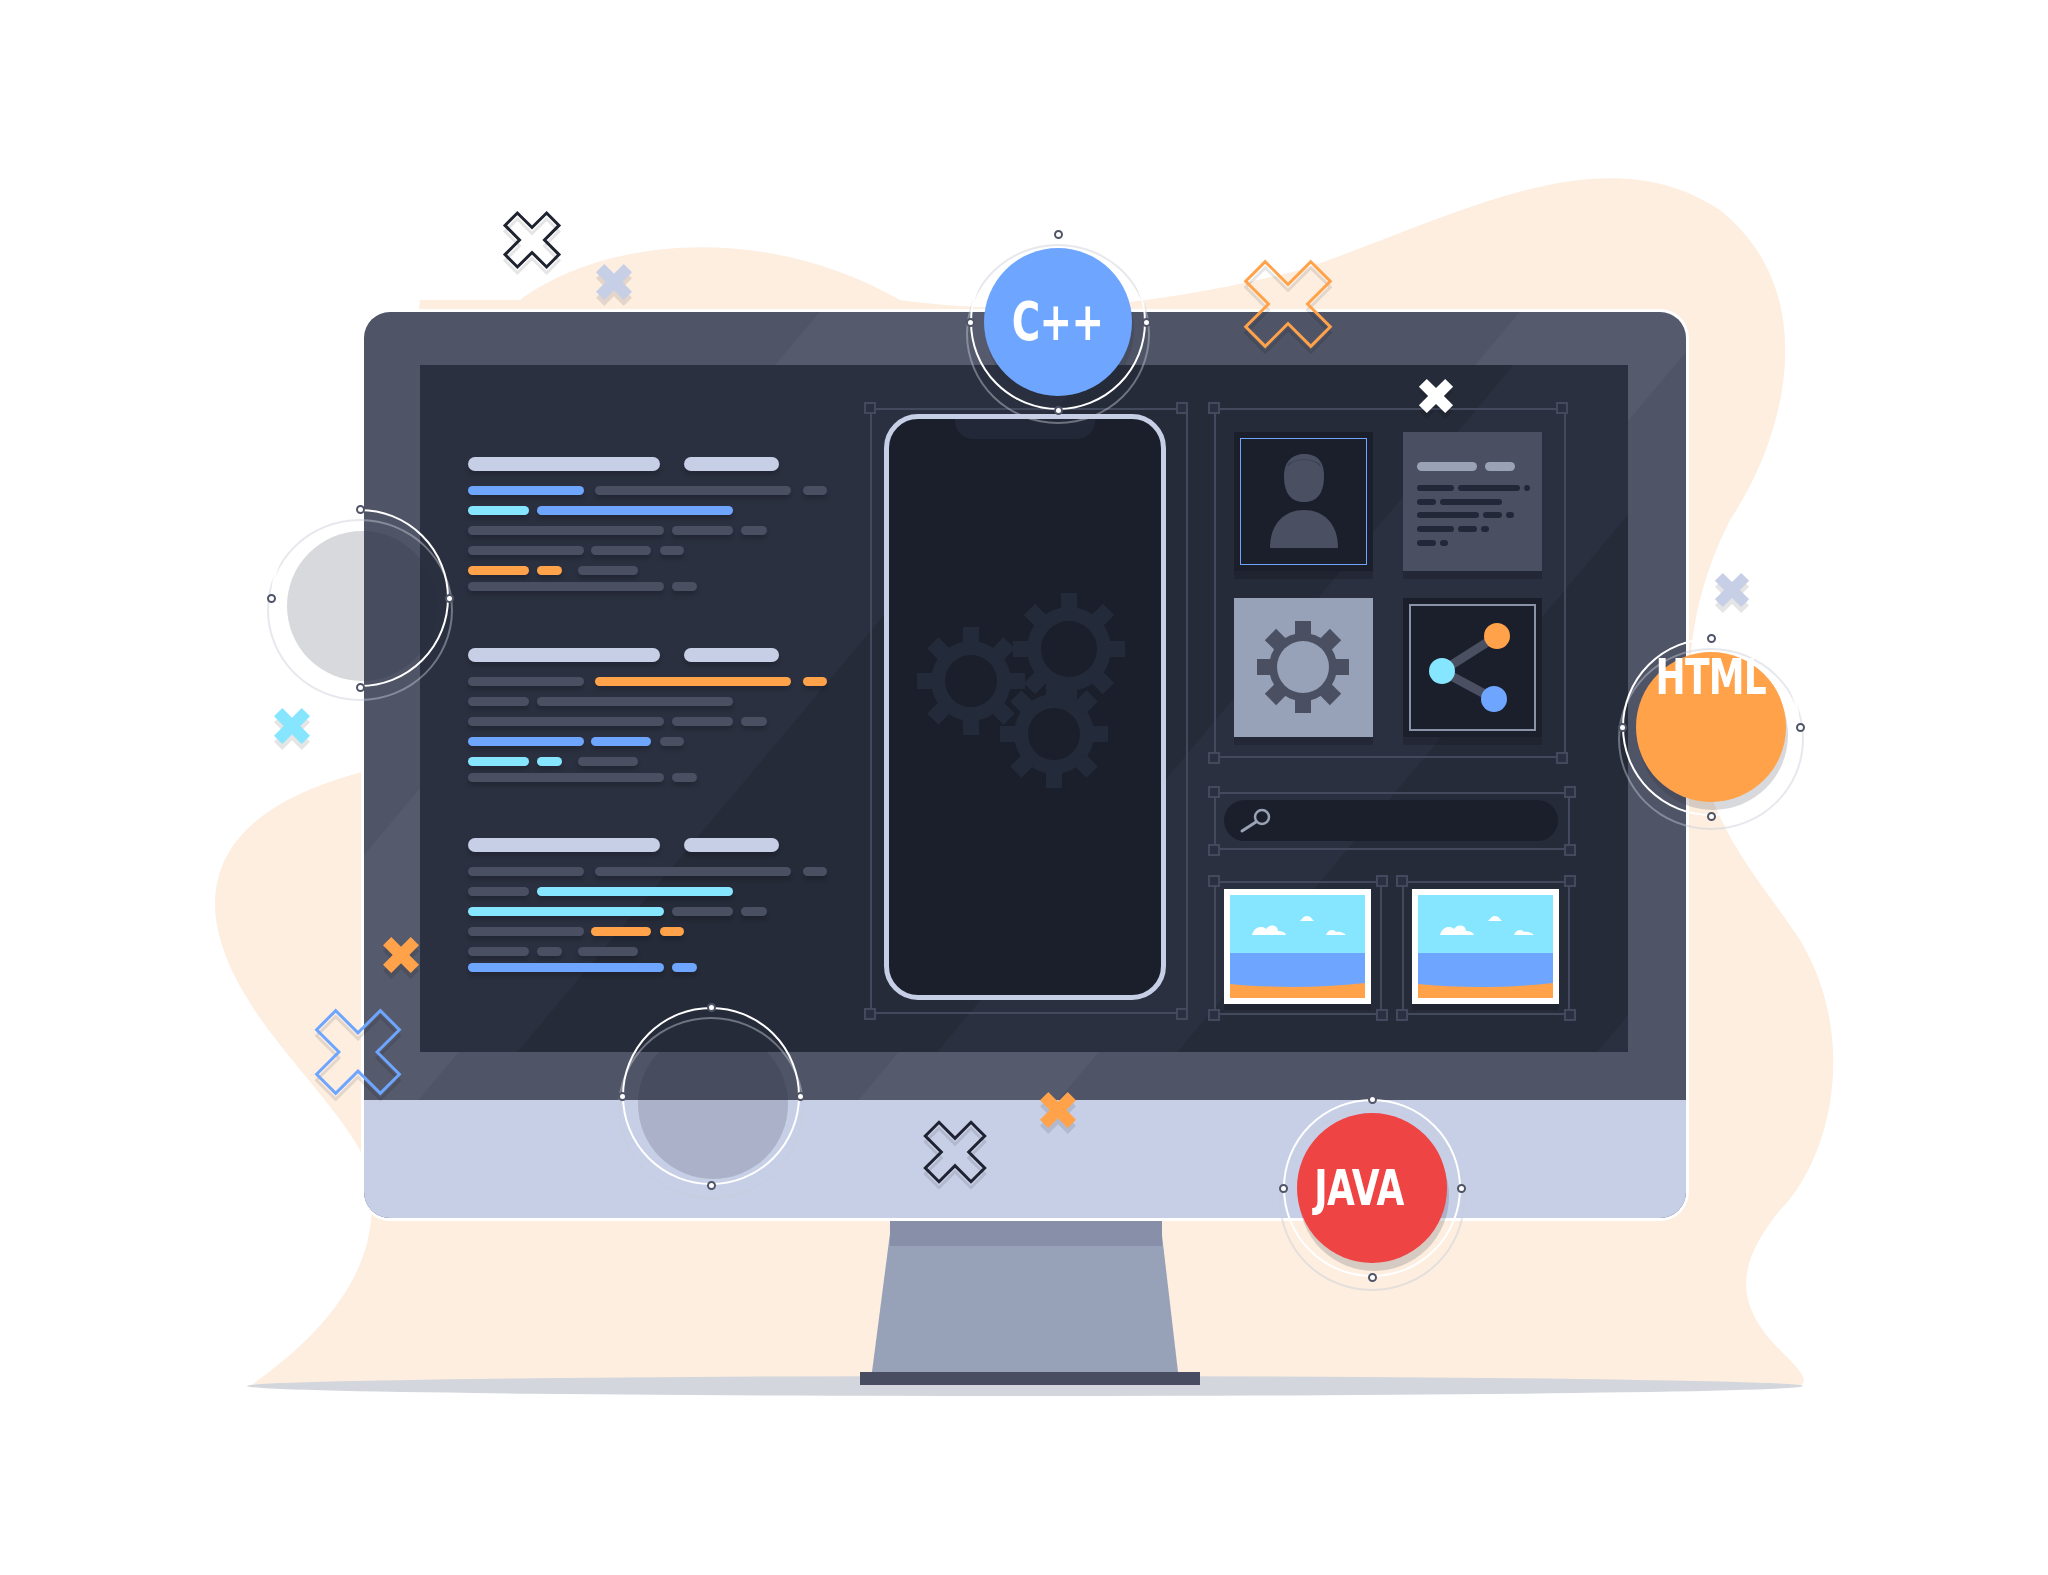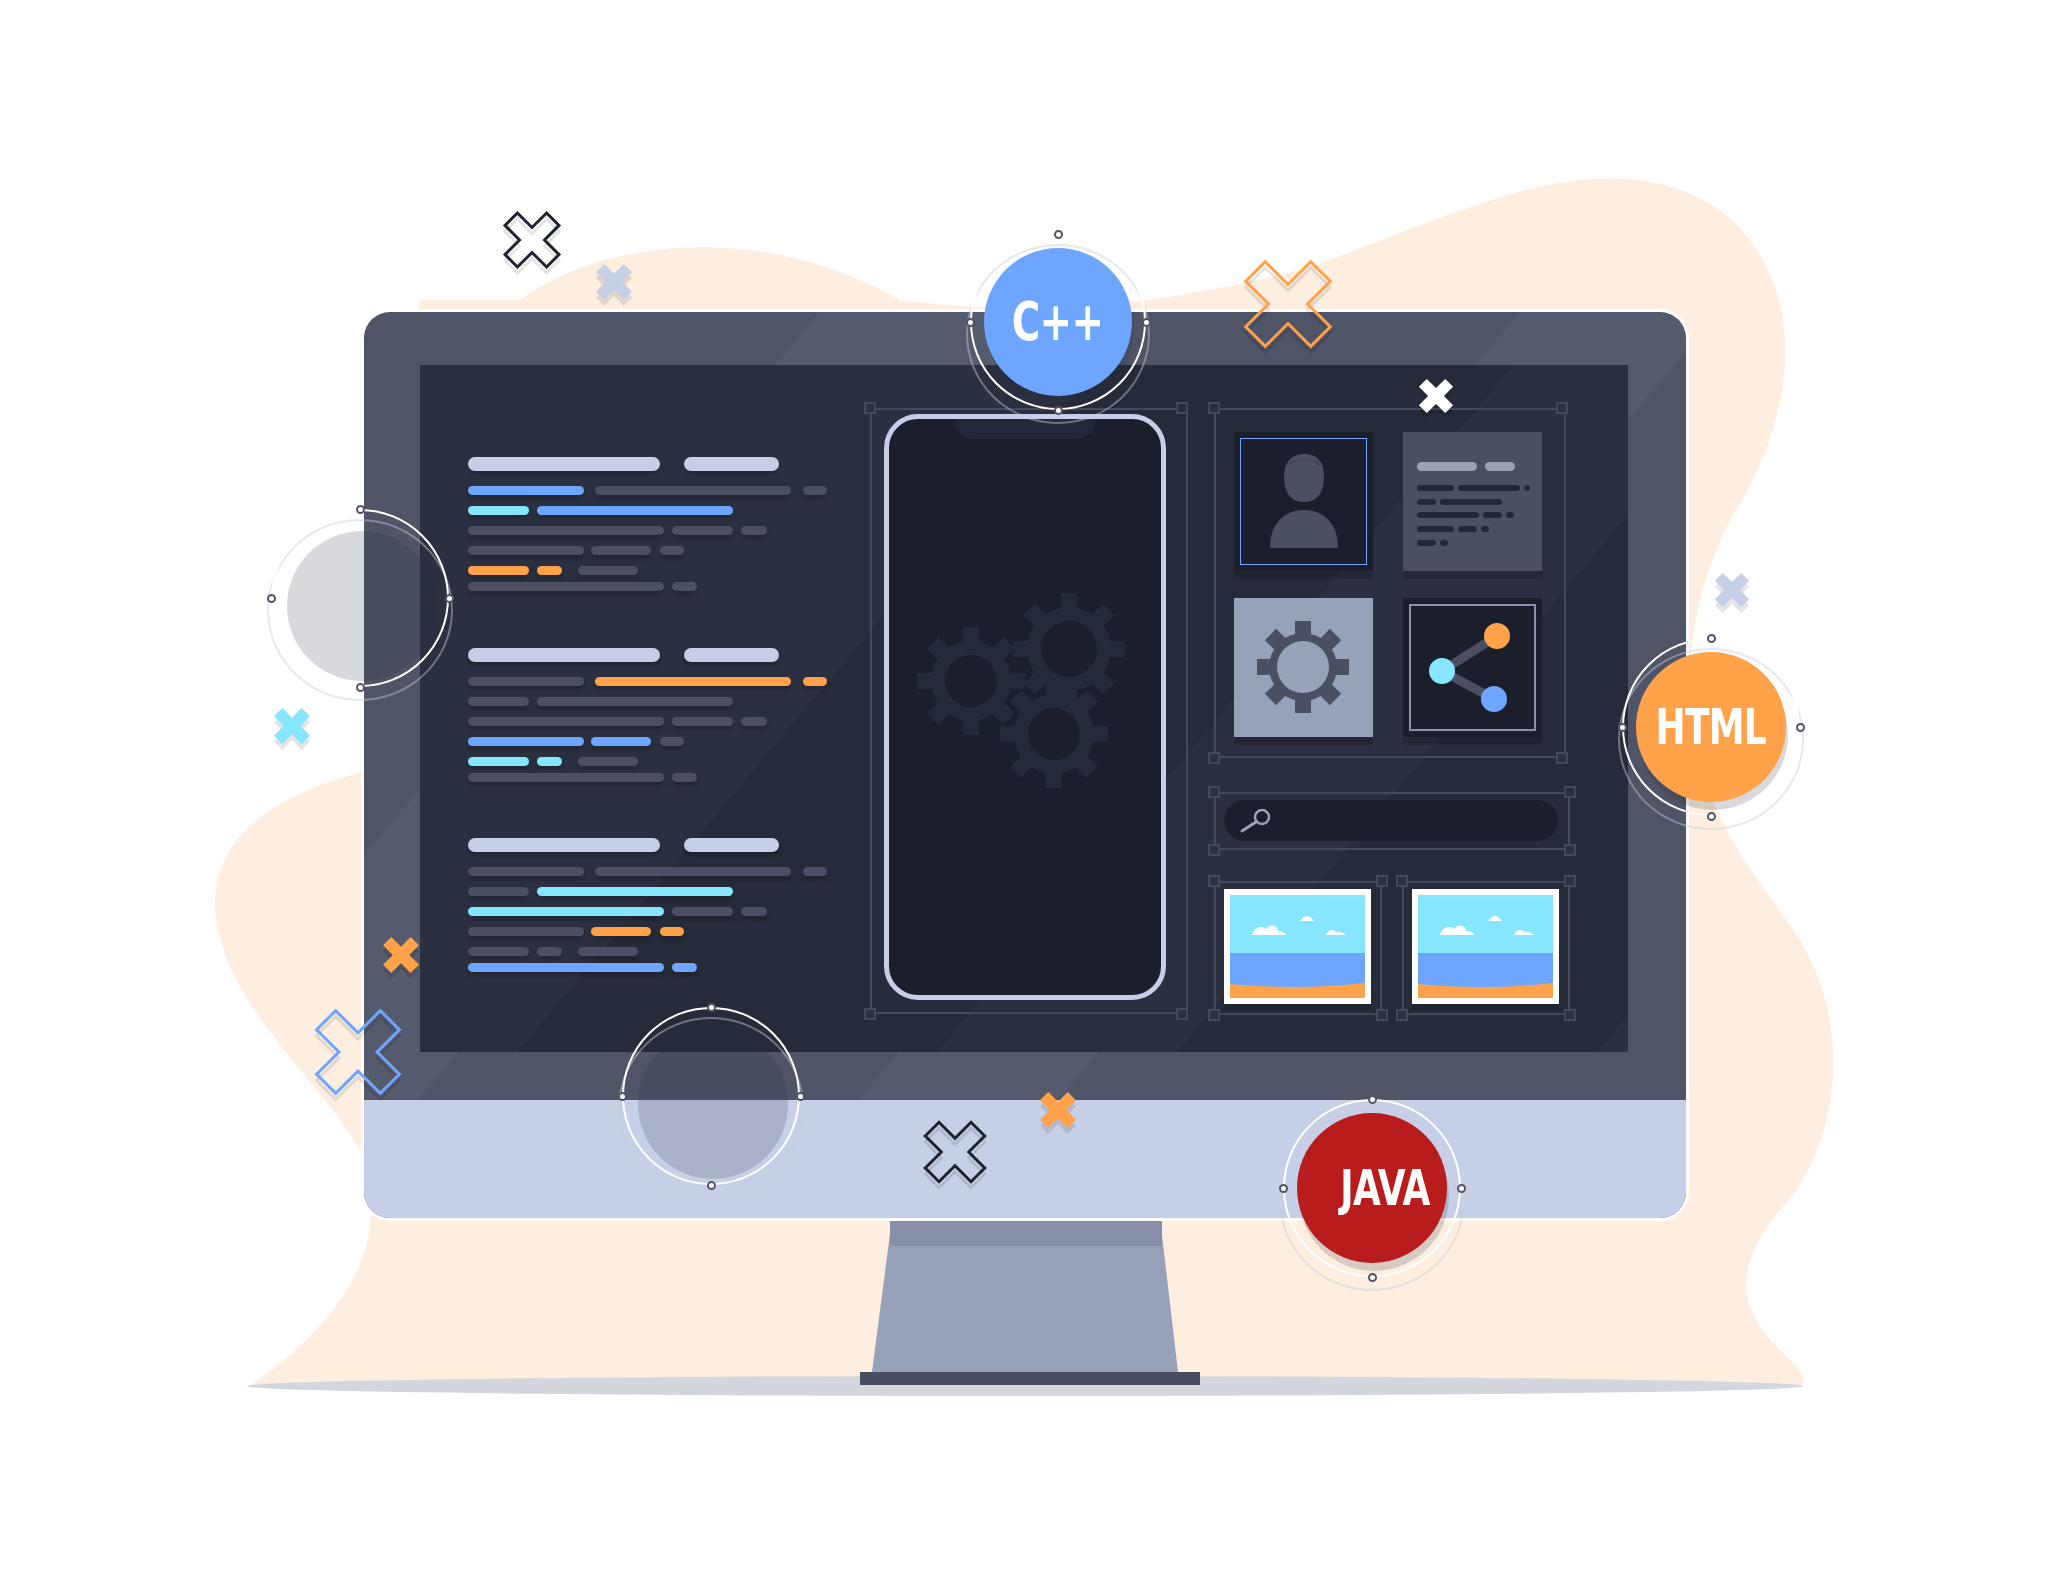--- a/index.html
+++ b/index.html
@@ -357,38 +357,38 @@
       <div style="position: absolute; left: 16px; top: 22px; width: 150px; height: 150px; border-radius: 50%; background: rgba(40, 45, 60, 0.18);"></div>
     </div>
     <div style="position: absolute; left: 1622px; top: 638px; width: 178px; height: 178px;">
       <div class="ring" style="left: -4px; top: 10px; width: 186px; height: 182px; border-color: rgba(200, 205, 215, 0.45);"></div>
       <div class="ring" style="left: 0px; top: 0px; width: 178px; height: 178px;"></div>
       <div class="ring-dot" style="left: 84.5px; top: -4.5px;"></div>
       <div class="ring-dot" style="left: -4.5px; top: 84.5px;"></div>
       <div class="ring-dot" style="left: 173.5px; top: 84.5px;"></div>
       <div class="ring-dot" style="left: 84.5px; top: 173.5px;"></div>
       <div style="position: absolute; left: 16px; top: 22px; width: 150px; height: 150px; border-radius: 50%; background: rgba(40, 45, 60, 0.18);"></div>
-      <div style="position: absolute; left: 14px; top: 14px; width: 150px; height: 150px; border-radius: 50%; background: rgb(255, 162, 74); display: flex; align-items: center; justify-content: center;">
+      <div style="position: absolute; left: 14px; top: 14px; width: 150px; height: 150px; border-radius: 50%; background: rgb(255, 162, 74); display: flex; align-items: flex-start; justify-content: center;">
         <span style="color: rgb(255, 255, 255); font-family: &quot;DejaVu Sans&quot;, sans-serif; font-weight: bold; font-size: 50px; display: inline-block; transform: scaleX(0.72); letter-spacing: -1px; line-height: 1;">HTML</span>
       </div>
     </div>
     <div style="position: absolute; left: 622px; top: 1007px; width: 178px; height: 178px;">
       <div class="ring" style="left: -4px; top: 10px; width: 186px; height: 182px; border-color: rgba(200, 205, 215, 0.45);"></div>
       <div class="ring" style="left: 0px; top: 0px; width: 178px; height: 178px;"></div>
       <div class="ring-dot" style="left: 84.5px; top: -4.5px;"></div>
       <div class="ring-dot" style="left: -4.5px; top: 84.5px;"></div>
       <div class="ring-dot" style="left: 173.5px; top: 84.5px;"></div>
       <div class="ring-dot" style="left: 84.5px; top: 173.5px;"></div>
       <div style="position: absolute; left: 16px; top: 22px; width: 150px; height: 150px; border-radius: 50%; background: rgba(40, 45, 60, 0.18);"></div>
     </div>
     <div style="position: absolute; left: 1283px; top: 1099px; width: 178px; height: 178px;">
       <div class="ring" style="left: -4px; top: 10px; width: 186px; height: 182px; border-color: rgba(200, 205, 215, 0.45);"></div>
       <div class="ring" style="left: 0px; top: 0px; width: 178px; height: 178px;"></div>
       <div class="ring-dot" style="left: 84.5px; top: -4.5px;"></div>
       <div class="ring-dot" style="left: -4.5px; top: 84.5px;"></div>
       <div class="ring-dot" style="left: 173.5px; top: 84.5px;"></div>
       <div class="ring-dot" style="left: 84.5px; top: 173.5px;"></div>
       <div style="position: absolute; left: 16px; top: 22px; width: 150px; height: 150px; border-radius: 50%; background: rgba(40, 45, 60, 0.18);"></div>
-      <div style="position: absolute; left: 14px; top: 14px; width: 150px; height: 150px; border-radius: 50%; background: #b91c1c; display: flex; align-items: center; justify-content: flex-end;">
+      <div style="position: absolute; left: 14px; top: 14px; width: 150px; height: 150px; border-radius: 50%; background: #ef4444; display: flex; align-items: center; justify-content: flex-start;">
         <span style="color: rgb(255, 255, 255); font-family: &quot;DejaVu Sans&quot;, sans-serif; font-weight: bold; font-size: 50px; display: inline-block; transform: scaleX(0.72); letter-spacing: -1px; line-height: 1;">JAVA</span>
       </div>
     </div>
   </div>
 
 </body></html>

